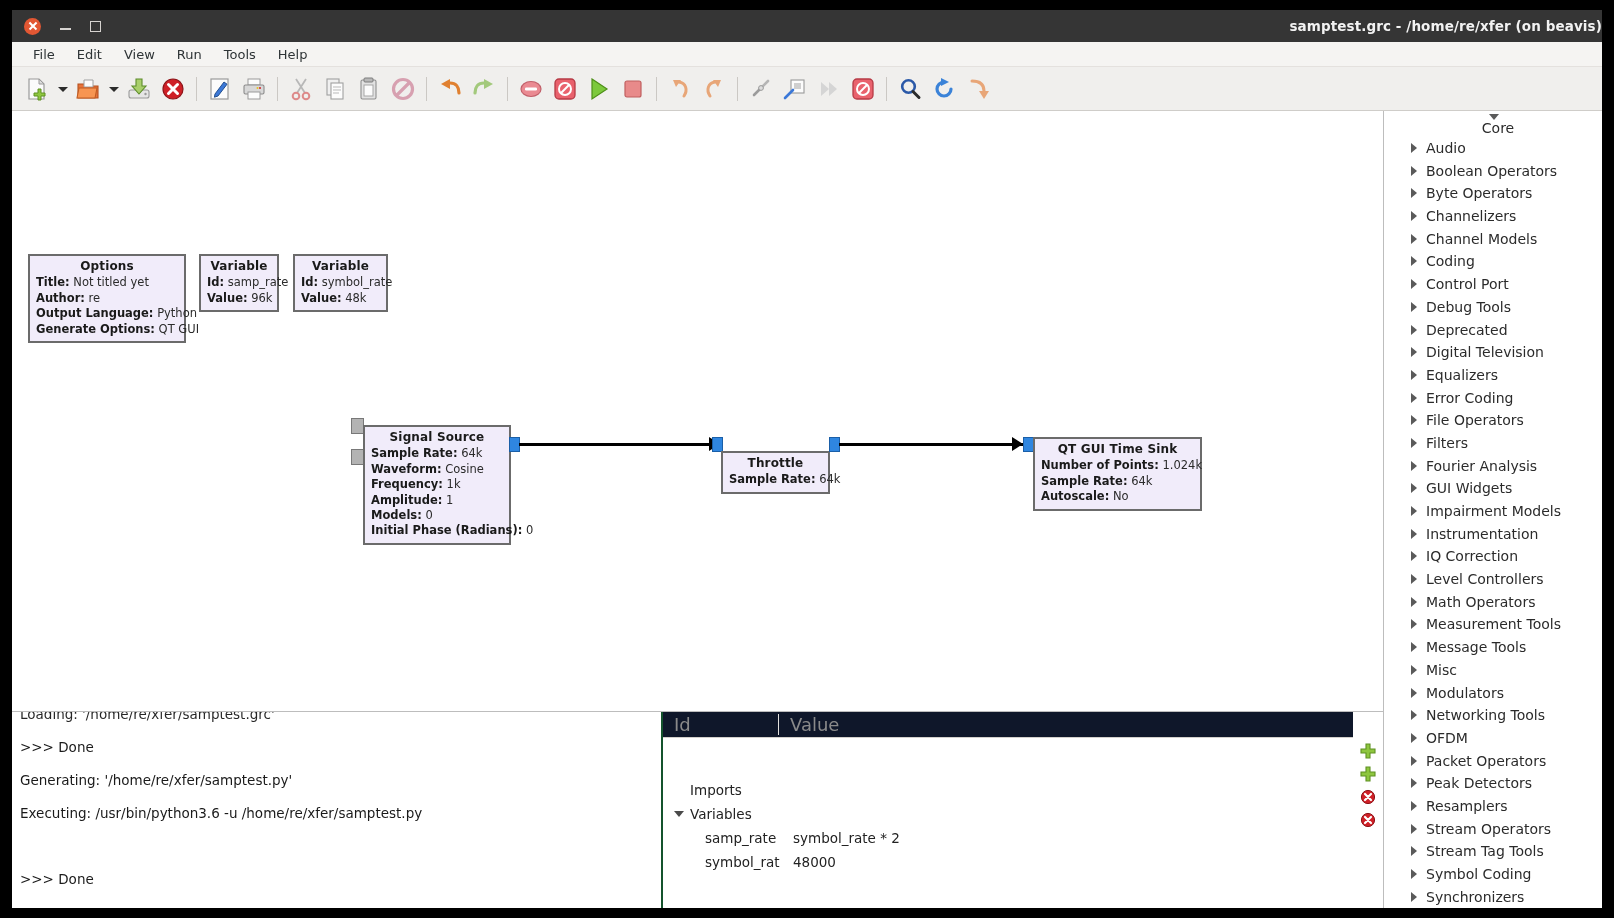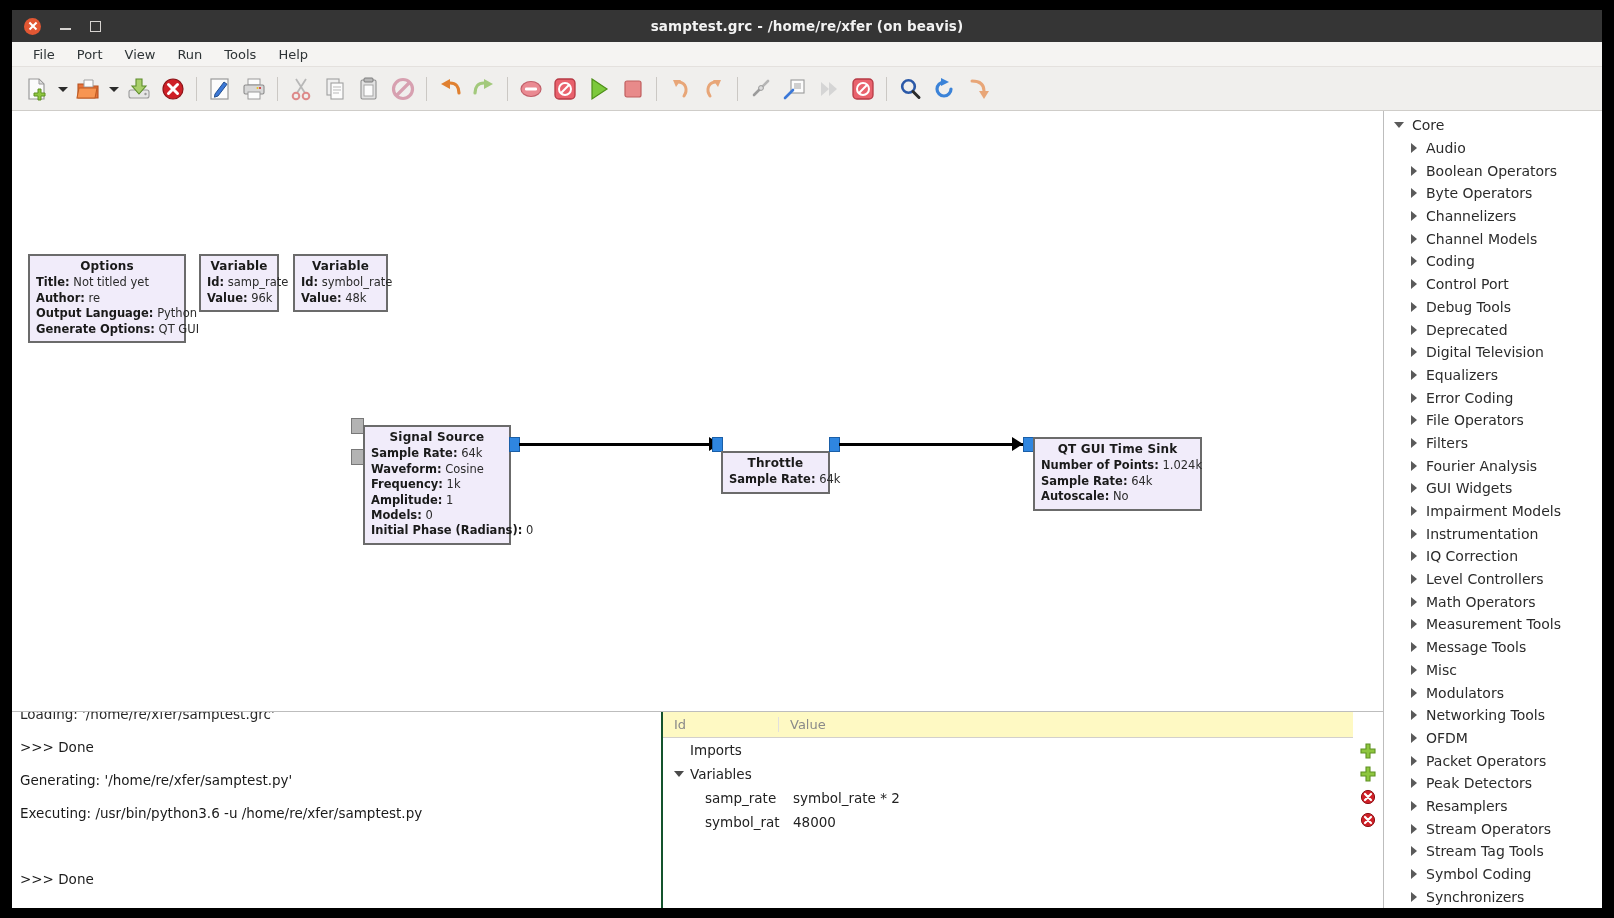--- a/index.html
+++ b/index.html
@@ -36,21 +36,21 @@
   .wclose::after  { transform: rotate(-45deg); }
   .wmin {
     width: 13px; height: 13px; position: relative;
   }
   .wmin::after {
     content:""; position:absolute; left:1px; bottom:3px;
     width: 11px; height: 1.6px; background: #d6d3d0;
   }
   .wmax { width: 11px; height: 11px; border: 1.6px solid #d6d3d0; }
   .wtitle {
-    position: absolute; left: 0; right: 0; text-align: center;
+    position: absolute; left: 0; right: 0; text-align: right;
     font-size: 13.5px; font-weight: bold; color: #f2f2f2;
     letter-spacing: .1px; pointer-events: none;
   }
 
   
   .menubar {
     flex: 0 0 25px; background: #f5f4f2;
     display: flex; align-items: center; padding-left: 10px; gap: 0px;
     border-bottom: 1px solid #e4e1de;
   }
@@ -129,26 +129,26 @@
   .console .line {
     font-size: 13.5px; color: #1a1a1a; line-height: 33px;
     font-family: "DejaVu Sans", "Liberation Sans", sans-serif;
     white-space: nowrap;
   }
   .console .clip { margin-top: -14px; color:#1a1a1a; opacity:.95; }
 
   .vars { flex: 1 1 auto; display: flex; flex-direction: column; background:#fff; min-width:0;}
   .vhead {
     display: flex; height: 26px; align-items: center;
-    border-bottom: 1px solid #d3d0cc; background: #fef9c3;
-    font-size: 13px; color: #8a8a8a; flex: 0 0 26px;
+    border-bottom: 1px solid #d3d0cc; background: #0f172a;
+    font-size: 18px; color: #8a8a8a; flex: 0 0 26px;
   }
   .vhead .c1 { width: 115px; padding-left: 11px; }
   .vhead .c2 { flex: 1 1 auto; padding-left: 11px; border-left: 1px solid #e2e0dd; }
-  .vbody { flex: 1 1 auto; position: relative; }
+  .vbody { flex: 1 1 auto; position: relative; margin-top: 40px; }
   .vrow {
     display: flex; height: 24px; align-items: center;
     font-size: 13.5px; color: #222;
   }
   .vrow .id { width: 122px; padding-left: 11px; overflow: hidden;
               white-space: nowrap; display:flex; align-items:center; }
   .vrow .val { flex: 1 1 auto; padding-left: 8px; white-space: nowrap; }
   .vrow.indent1 .id { padding-left: 11px; }
   .vrow.indent2 .id { padding-left: 42px; }
   .tri {
@@ -177,40 +177,40 @@
   .tnode .tw {
     width: 0; height: 0; margin-right: 8px; flex: 0 0 auto;
     border-left: 5px solid transparent; border-right: 5px solid transparent;
     border-top: 6px solid #5a5a5a;
   }
   .tnode .tw.closed {
     border-top: 5px solid transparent; border-bottom: 5px solid transparent;
     border-left: 6px solid #5a5a5a; border-right: none;
     margin-right: 9px;
   }
-  .tnode.lvl0 { padding-left: 10px; }
+  .tnode.lvl0 { padding-left: 10px; flex-direction: column; }
   .tnode.lvl1 { padding-left: 27px; text-align: center; }
 </style>
 </head>
 <body>
 
 <div id="app">
 
   <div class="titlebar">
     <div class="wbtns">
       <div class="wclose"></div>
       <div class="wmin"></div>
       <div class="wmax"></div>
     </div>
     <div class="wtitle">samptest.grc - /home/re/xfer (on beavis)</div>
   </div>
 
   <div class="menubar">
     <div class="menuitem">File</div>
-    <div class="menuitem">Port</div>
+    <div class="menuitem">Edit</div>
     <div class="menuitem">View</div>
     <div class="menuitem">Run</div>
     <div class="menuitem">Tools</div>
     <div class="menuitem">Help</div>
   </div>
 
   <div class="toolbar">
 
     <div class="tbtn">
       <svg width="26" height="26" viewBox="0 0 26 26">

